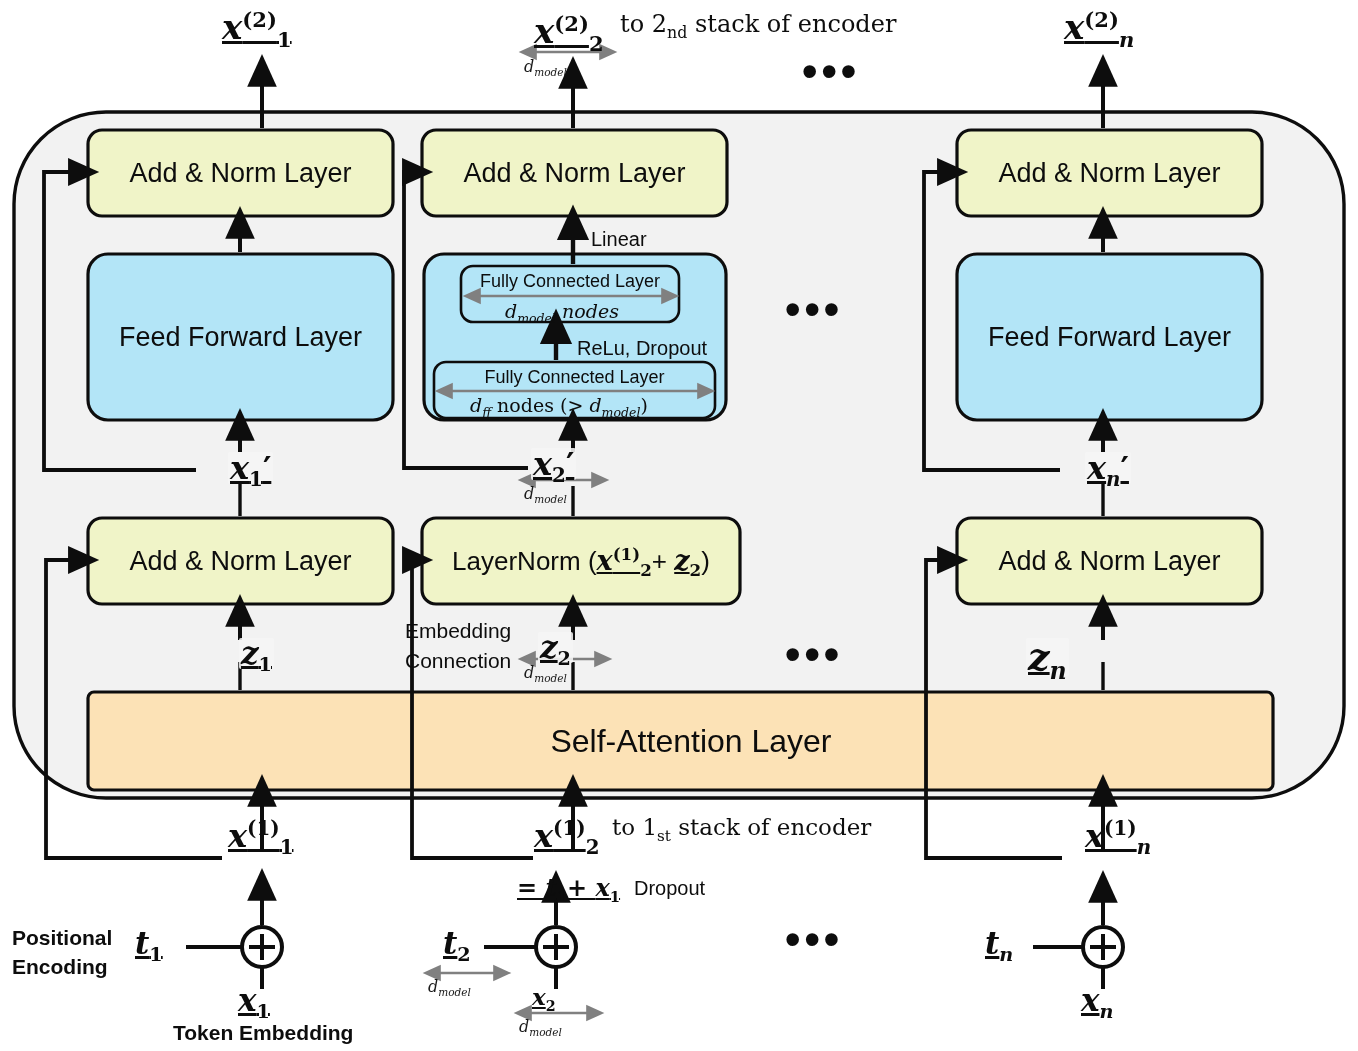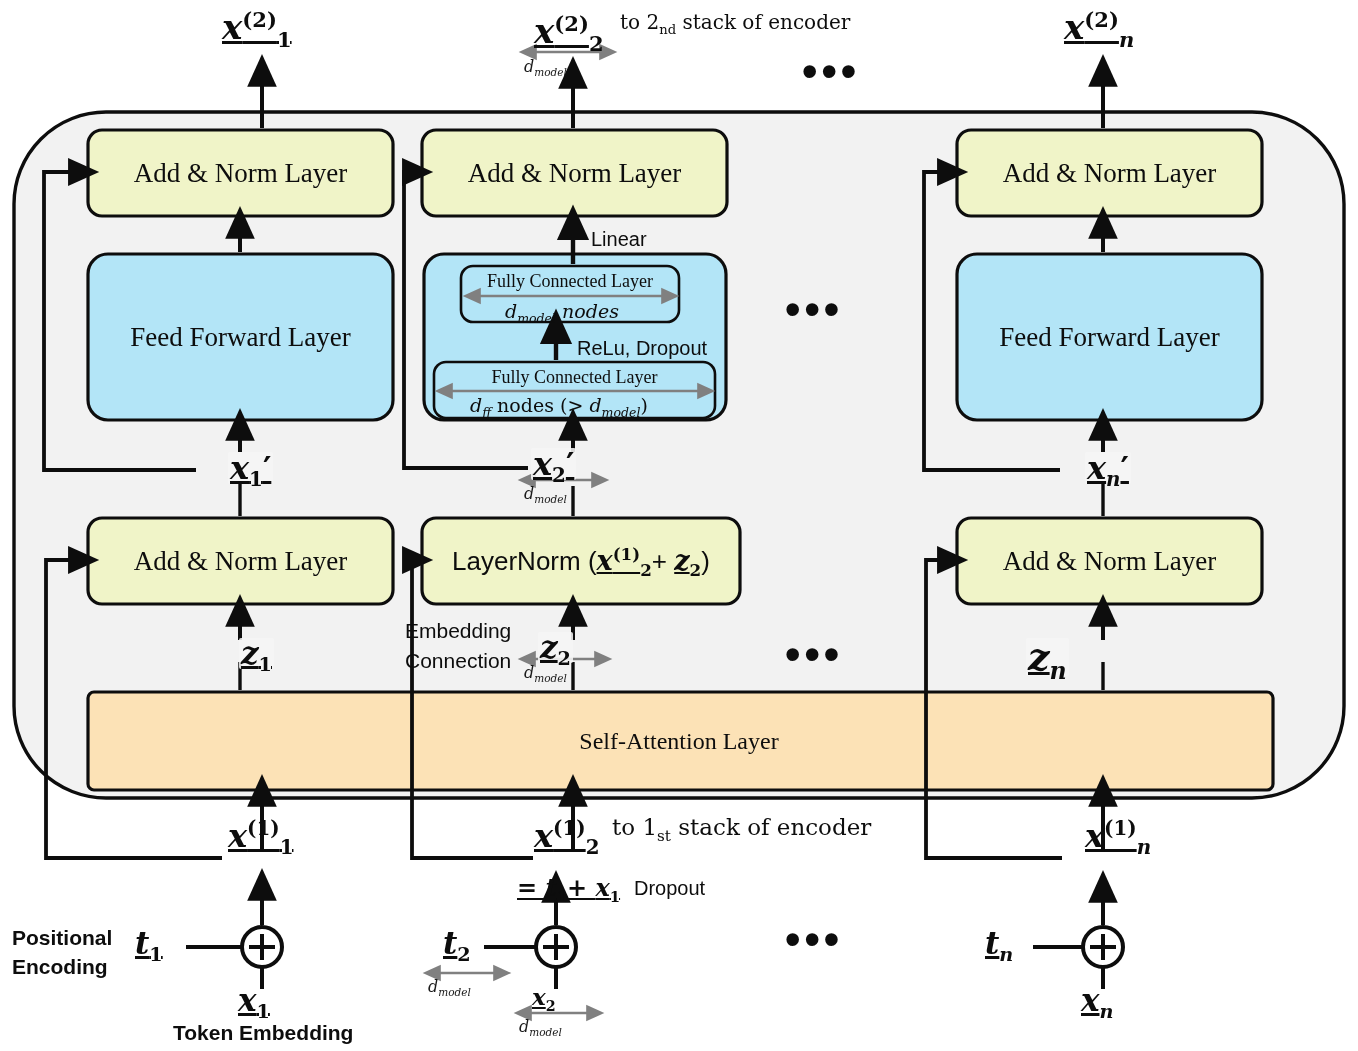--- a/index.html
+++ b/index.html
@@ -87,21 +87,20 @@
     white-space: nowrap;
   }
   .boxtext {
     position: absolute;
     display: flex;
     align-items: center;
     justify-content: center;
     text-align: center;
     color: #0d0d0d;
     pointer-events: none;
-    font-family: Liberation Serif, serif;
   }
   .ellipsis {
     position: absolute;
     font-weight: bold;
     font-size: 44px;
     letter-spacing: 4px;
     color: #0d0d0d;
     line-height: 0.4;
     font-family: "Liberation Sans", sans-serif;
   }
@@ -259,21 +258,21 @@
     <span>x</span><sup class="sp">(2)</sup><sub class="sb">1</sub>
   </div>
 
   <div class="lbl math" style="left:534px; top:14px; font-size:34px;">
     <span>x</span><sup class="sp">(2)</sup><sub class="sb">2</sub>
   </div>
   <div class="dmodel" style="left:524px; top:57px; font-size:16px;">
     d<sub class="small-r" style="font-style:italic;">model</sub>
   </div>
 
-  <div class="lbl serif-plain" style="left:620px; top:12px; font-size:20px;">
+  <div class="lbl serif-plain" style="left:620px; top:12px; font-size:24px;">
     <span>to 2</span><sub class="small-r">nd</sub><span> stack of encoder</span>
   </div>
 
   <div class="lbl math" style="left:1064px; top:10px; font-size:34px;">
     <span>x</span><sup class="sp">(2)</sup><sub class="sb-i">n</sub>
   </div>
 
   <div class="ellipsis" style="left:802px; top:62px;">•••</div>
 
   <div class="boxtext plain" style="left:88px; top:130px; width:305px; height:86px; font-size:27px;">Add &amp; Norm Layer</div>
@@ -334,21 +333,21 @@
   <div class="dmodel" style="left:524px; top:663px; font-size:16px;">
     d<sub class="small-r" style="font-style:italic;">model</sub>
   </div>
 
   <div class="lbl math halo" style="left:1026px; top:638px; font-size:38px;">
     <span>z</span><sub class="sb-i">n</sub>
   </div>
 
   <div class="ellipsis" style="left:785px; top:645px;">•••</div>
 
-  <div class="boxtext plain" style="left:88px; top:692px; width:1182px; height:98px; font-size:24px;">Self-Attention Layer</div>
+  <div class="boxtext plain" style="left:88px; top:692px; width:1182px; height:98px; font-size:32px;padding-left:12px;">Self-Attention Layer</div>
 
   <div class="lbl math" style="left:228px; top:820px; font-size:32px;">
     <span>x</span><sup class="sp">(1)</sup><sub class="sb">1</sub>
   </div>
 
   <div class="lbl math" style="left:534px; top:820px; font-size:32px;">
     <span>x</span><sup class="sp">(1)</sup><sub class="sb">2</sub>
   </div>
 
   <div class="lbl serif-plain" style="left:612px; top:816px; font-size:23px;">

